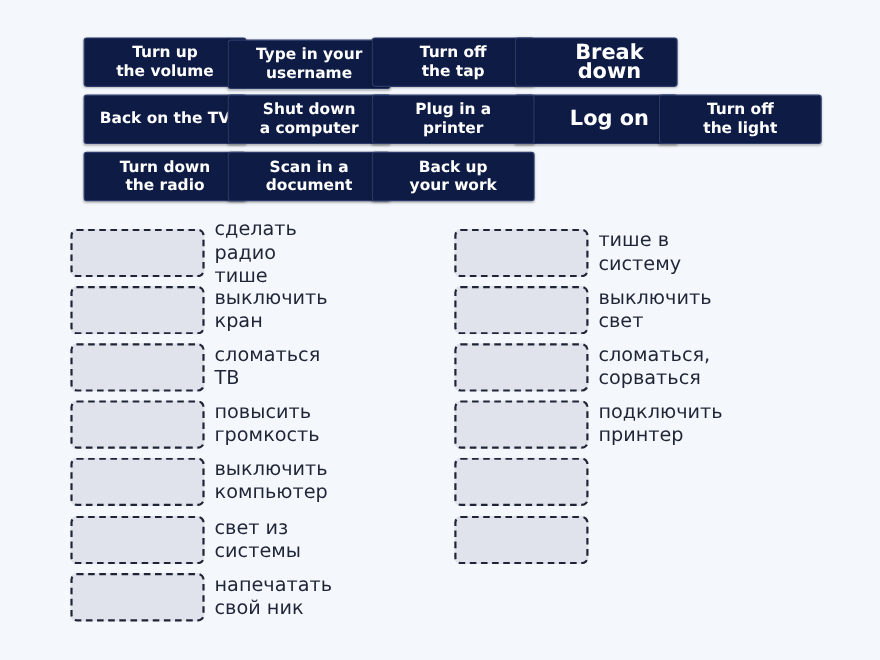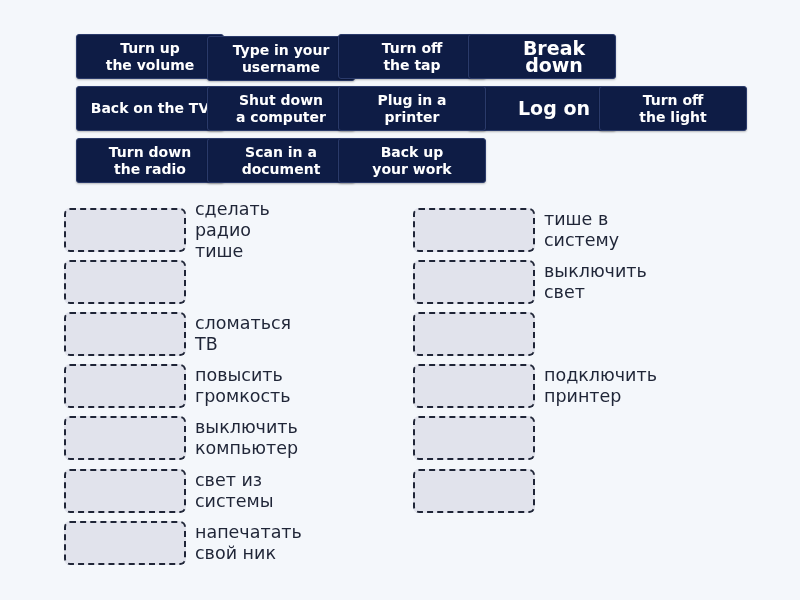--- a/index.html
+++ b/index.html
@@ -59,20 +59,21 @@
 </div>
 
 <div class="zones">
   <div class="zone-row" style="left:64px;top:208px">
     <div class="zone"></div>
     <div class="zone-label">сделать
 радио тише</div>
   </div>
   <div class="zone-row" style="left:64px;top:260px">
     <div class="zone"></div>
+    <div class="zone-label">выключить кран</div>
   </div>
   <div class="zone-row" style="left:64px;top:312px">
     <div class="zone"></div>
     <div class="zone-label">сломаться ТВ</div>
   </div>
   <div class="zone-row" style="left:64px;top:364px">
     <div class="zone"></div>
     <div class="zone-label">повысить
 громкость</div>
   </div>
@@ -96,20 +97,22 @@
   <div class="zone-row" style="left:413px;top:208px">
     <div class="zone"></div>
     <div class="zone-label">тише в систему</div>
   </div>
   <div class="zone-row" style="left:413px;top:260px">
     <div class="zone"></div>
     <div class="zone-label">выключить свет</div>
   </div>
   <div class="zone-row" style="left:413px;top:312px">
     <div class="zone"></div>
+    <div class="zone-label">сломаться,
+сорваться</div>
   </div>
   <div class="zone-row" style="left:413px;top:364px">
     <div class="zone"></div>
     <div class="zone-label">подключить
 принтер</div>
   </div>
   <div class="zone-row" style="left:413px;top:416px">
     <div class="zone"></div>
   </div>
   <div class="zone-row" style="left:413px;top:469px">

